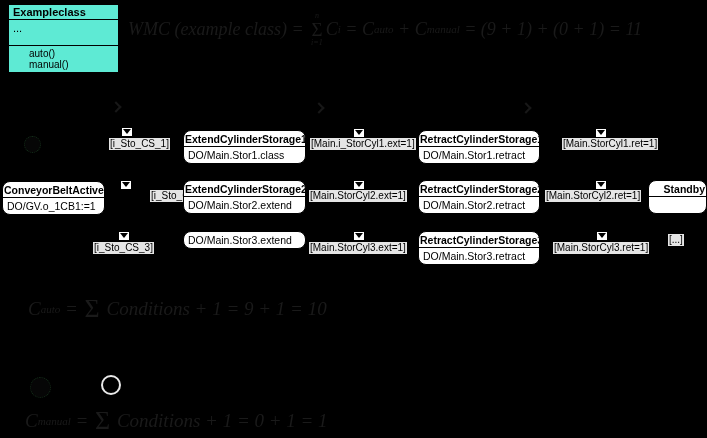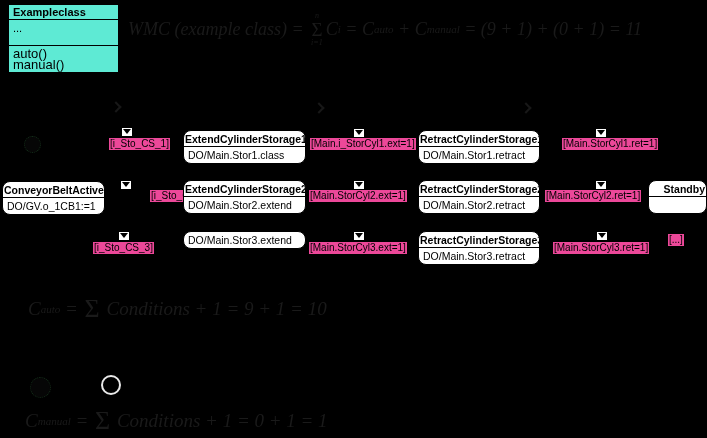--- a/index.html
+++ b/index.html
@@ -4,27 +4,27 @@
 <style>
   html,body{margin:0;padding:0;}
   body{
     width:707px;height:438px;position:relative;overflow:hidden;
     background:#000;font-family:"Liberation Sans",sans-serif;color:#000;
   }
   
   .classbox{position:absolute;background:#5eead4;border:1px solid #000;display:flex;flex-direction:column;}
   .classbox .ctitle{font-weight:bold;font-size:11px;padding:1px 4px;border-bottom:1.5px solid #000;}
   .classbox .cattrs{font-size:11px;padding:2px 4px;flex:1;border-bottom:1.5px solid #000;}
-  .classbox .cmeth{font-size:13px;line-height:11px;padding:2px 4px;}
+  .classbox .cmeth{font-size:10px;line-height:11px;padding:2px 20px;}
   
   .state{position:absolute;background:#fff;border:1.5px solid #000;border-radius:8px;overflow:hidden;}
   .state .stitle{font-weight:bold;font-size:10.5px;text-align:right;padding:2px 1px 1px;border-bottom:1.5px solid #000;white-space:nowrap;}
   .state .sbody{font-size:10.5px;padding:2px 4px 1px;white-space:nowrap;min-height:13px;}
   
-  .guard{position:absolute;background:#ec4899;color:#000;font-size:10px;line-height:12px;padding:0 1px;white-space:nowrap;}
+  .guard{position:absolute;background:#e5e5e5;color:#000;font-size:10px;line-height:12px;padding:0 1px;white-space:nowrap;}
   
   .ahead{position:absolute;width:10px;height:8px;background:#fff;display:flex;justify-content:center;align-items:flex-start;}
   .ahead .tri{width:0;height:0;border-left:4px solid transparent;border-right:4px solid transparent;border-top:5px solid #000;margin-top:1px;}
   
   .dot-initial{position:absolute;border-radius:50%;background:#060606;border:1px dotted #14301a;}
   .dot-final{position:absolute;border-radius:50%;background:#000;border:2.5px solid #e9e9e9;}
   
   .formula{position:absolute;color:#1a1a1a;font-family:"Liberation Serif",serif;font-style:italic;
            display:flex;align-items:center;white-space:pre;}
   .formula .seg{white-space:pre;}

